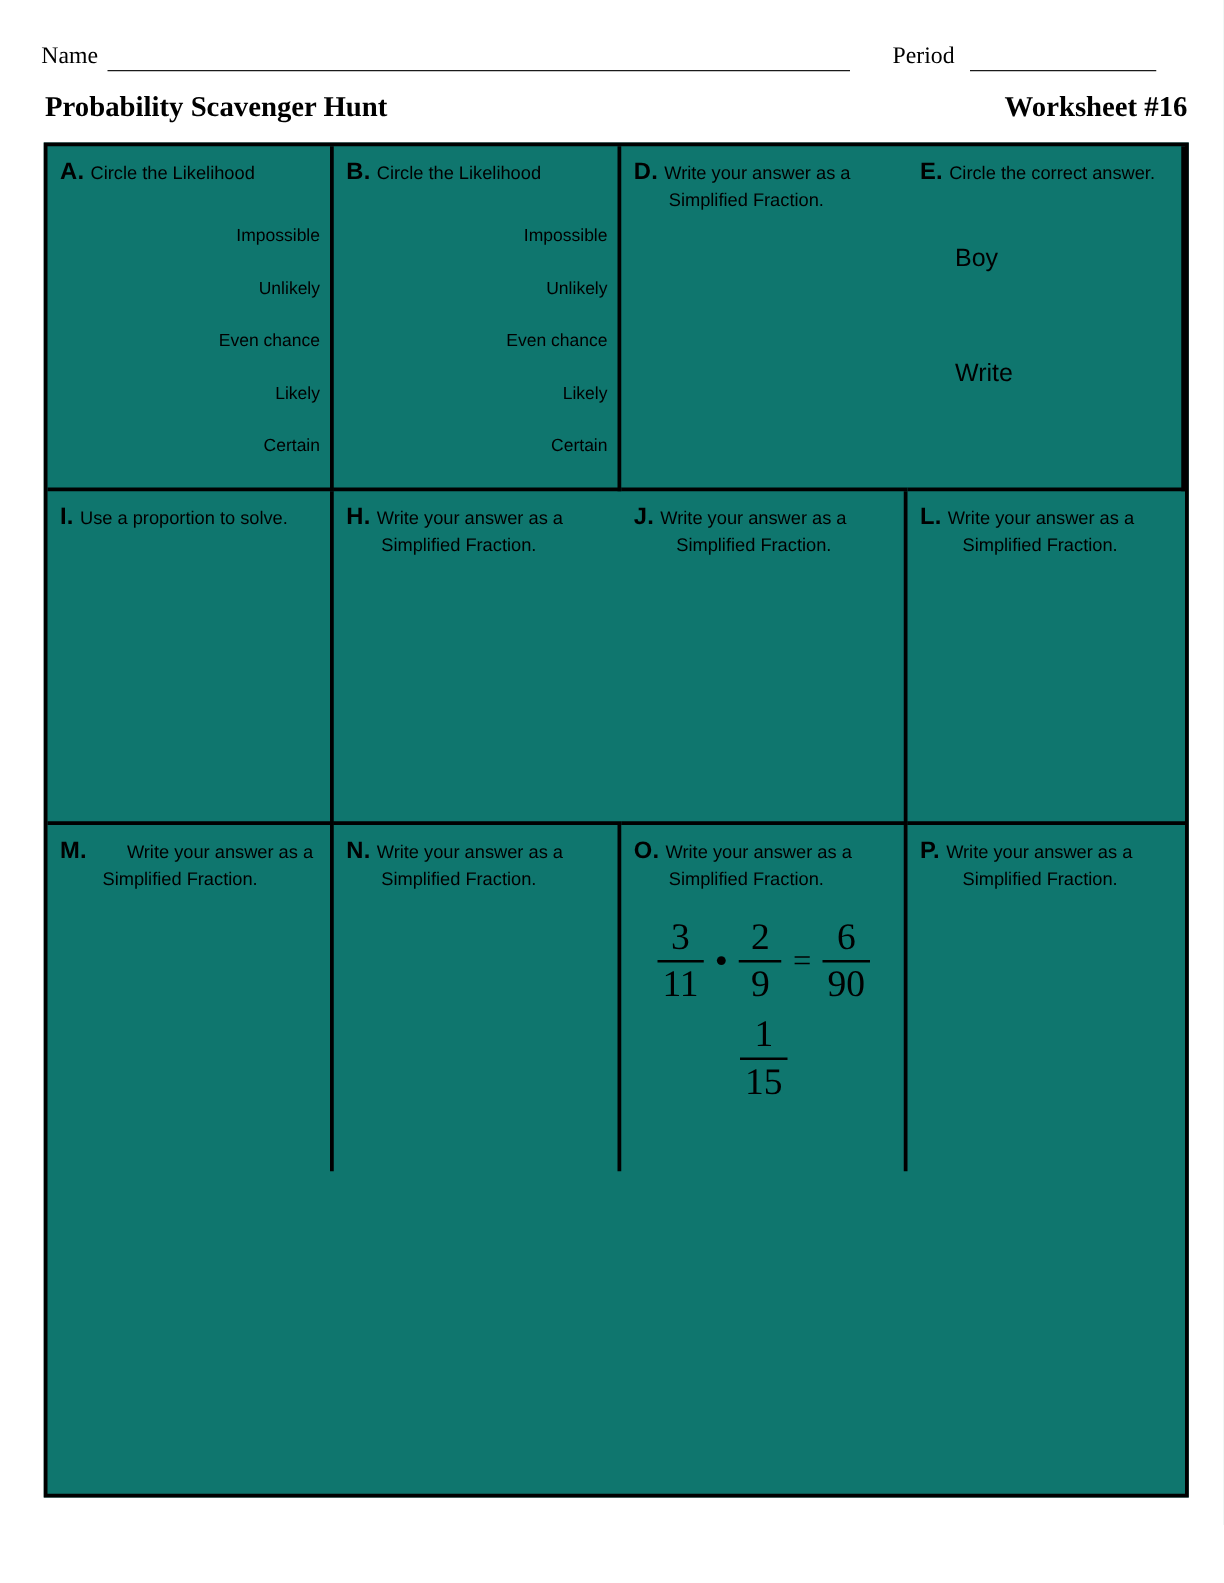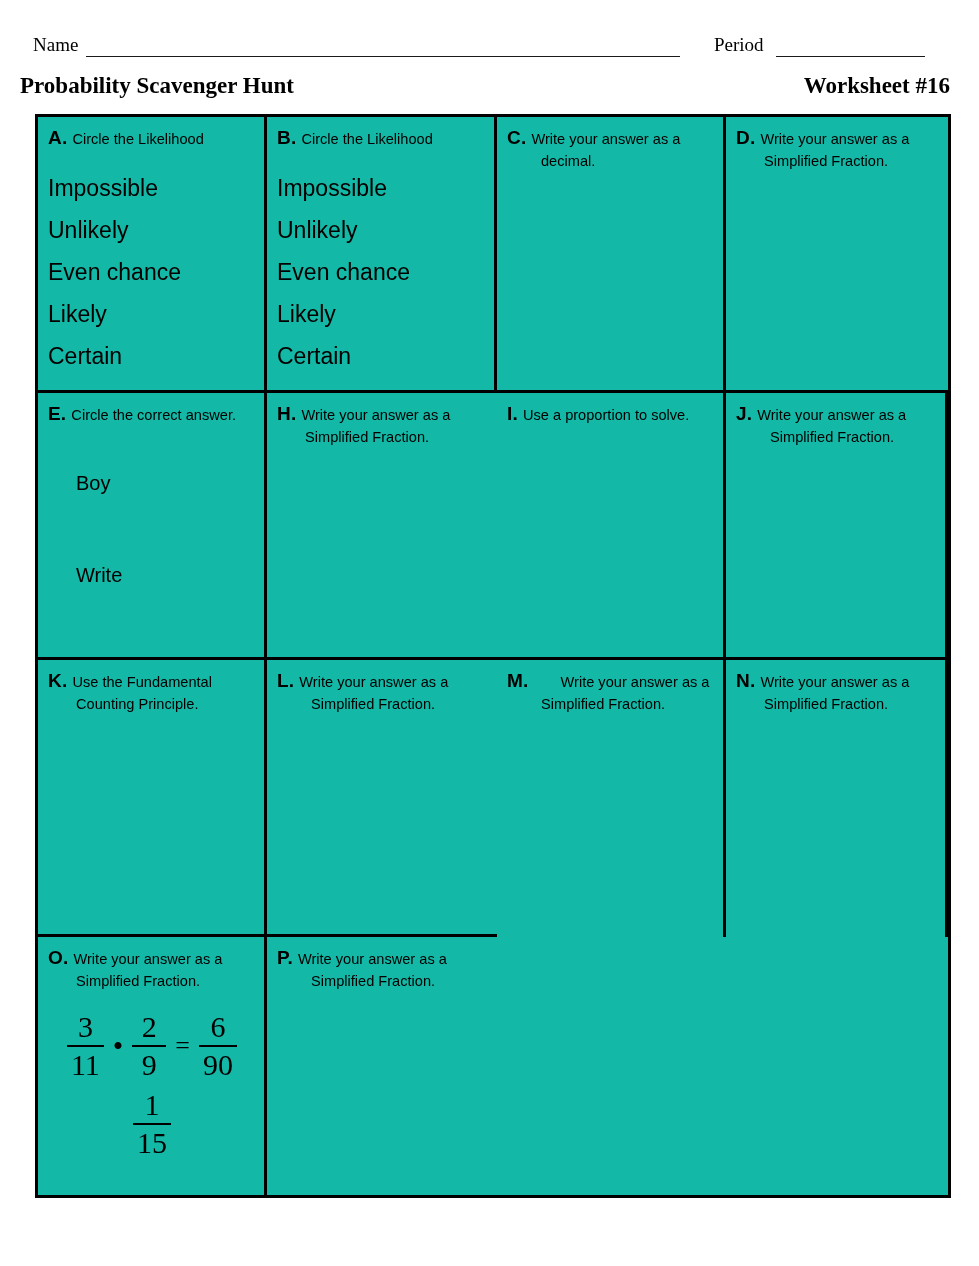--- a/index.html
+++ b/index.html
@@ -53,36 +53,36 @@
   }
   .title-text {
     position: absolute;
     font-family: "Liberation Serif", serif;
     font-weight: bold;
     font-size: 23px;
     line-height: 28px;
     white-space: nowrap;
     color: #000;
   }
-  #worksheet-title { left: 20px; top: 0; }
+  #worksheet-title { left: 36px; top: 0; }
   #worksheet-number { right: 29px; top: 0; }
 
   
   .grid {
     position: absolute;
     left: 35px;
     top: 114px;
     width: 916px;
     height: 1084px;
     box-sizing: border-box;
     border: 3px solid #000000;
     display: grid;
     grid-template-columns: 229px 230px 229px 222px;
     grid-template-rows: 276px 267px 277px 258px;
-    background: #14b8a6;
+    background: #0f766e;
   }
   .cell {
     position: relative;
     box-sizing: border-box;
     border-right: 3px solid #000000;
     border-bottom: 3px solid #000000;
     padding: 10px 8px 6px 10px;
     overflow: hidden;
   }
   .cell.col-last  { border-right: none; }
@@ -116,24 +116,25 @@
     text-indent: -28px;
   }
   
   .cell-letter.wide-gap { margin-right: 32px; }
 
   
   .option-list {
     margin-top: 16px;
   }
   .option-item {
-    font-size: 23px;
+    font-size: 14px;
     line-height: 42px;
     color: #000;
     white-space: nowrap;
+    text-align: right;
   }
   
   .choice-list { margin-top: 44px; }
   .choice-item {
     font-size: 20px;
     line-height: 24px;
     color: #000;
     margin-bottom: 68px;
     white-space: nowrap;
     margin-left: 28px;
@@ -216,67 +217,57 @@
     </div>
     <div class="option-list">
       <div class="option-item">Impossible</div>
       <div class="option-item">Unlikely</div>
       <div class="option-item">Even chance</div>
       <div class="option-item">Likely</div>
       <div class="option-item">Certain</div>
     </div>
   </div>
 
-  <div class="cell">
-    <div class="cell-head indent">
-      <span class="cell-letter">C.</span><span class="cell-instr">Write your answer as a decimal.</span>
-    </div>
-  </div>
 
   <div class="cell col-last">
     <div class="cell-head indent-wide">
       <span class="cell-letter">D.</span><span class="cell-instr">Write your answer as a Simplified Fraction.</span>
     </div>
   </div>
 
   <div class="cell">
     <div class="cell-head">
       <span class="cell-letter">E.</span><span class="cell-instr">Circle the correct answer.</span>
     </div>
     <div class="choice-list">
       <div class="choice-item">Boy</div>
       <div class="choice-item">Write</div>
     </div>
   </div>
 
 
 
+  <div class="cell">
+    <div class="cell-head indent">
+      <span class="cell-letter">I.</span><span class="cell-instr">Use a proportion to solve.</span>
+    </div>
+  </div>
+
   <div class="cell col-last">
     <div class="cell-head indent-wide">
       <span class="cell-letter">H.</span><span class="cell-instr">Write your answer as a Simplified Fraction.</span>
     </div>
   </div>
 
   <div class="cell">
     <div class="cell-head indent">
-      <span class="cell-letter">I.</span><span class="cell-instr">Use a proportion to solve.</span>
-    </div>
-  </div>
-
-  <div class="cell">
-    <div class="cell-head indent">
       <span class="cell-letter">J.</span><span class="cell-instr">Write your answer as a Simplified Fraction.</span>
     </div>
   </div>
 
-  <div class="cell">
-    <div class="cell-head indent-wide">
-      <span class="cell-letter">K.</span><span class="cell-instr">Use the Fundamental Counting Principle.</span>
-    </div>
-  </div>
 
   <div class="cell col-last">
     <div class="cell-head indent">
       <span class="cell-letter">L.</span><span class="cell-instr">Write your answer as a Simplified Fraction.</span>
     </div>
   </div>
 
   <div class="cell row-last">
     <div class="cell-head indent">
       <span class="cell-letter wide-gap">M.</span><span class="cell-instr">Write your answer as a Simplified Fraction.</span>

